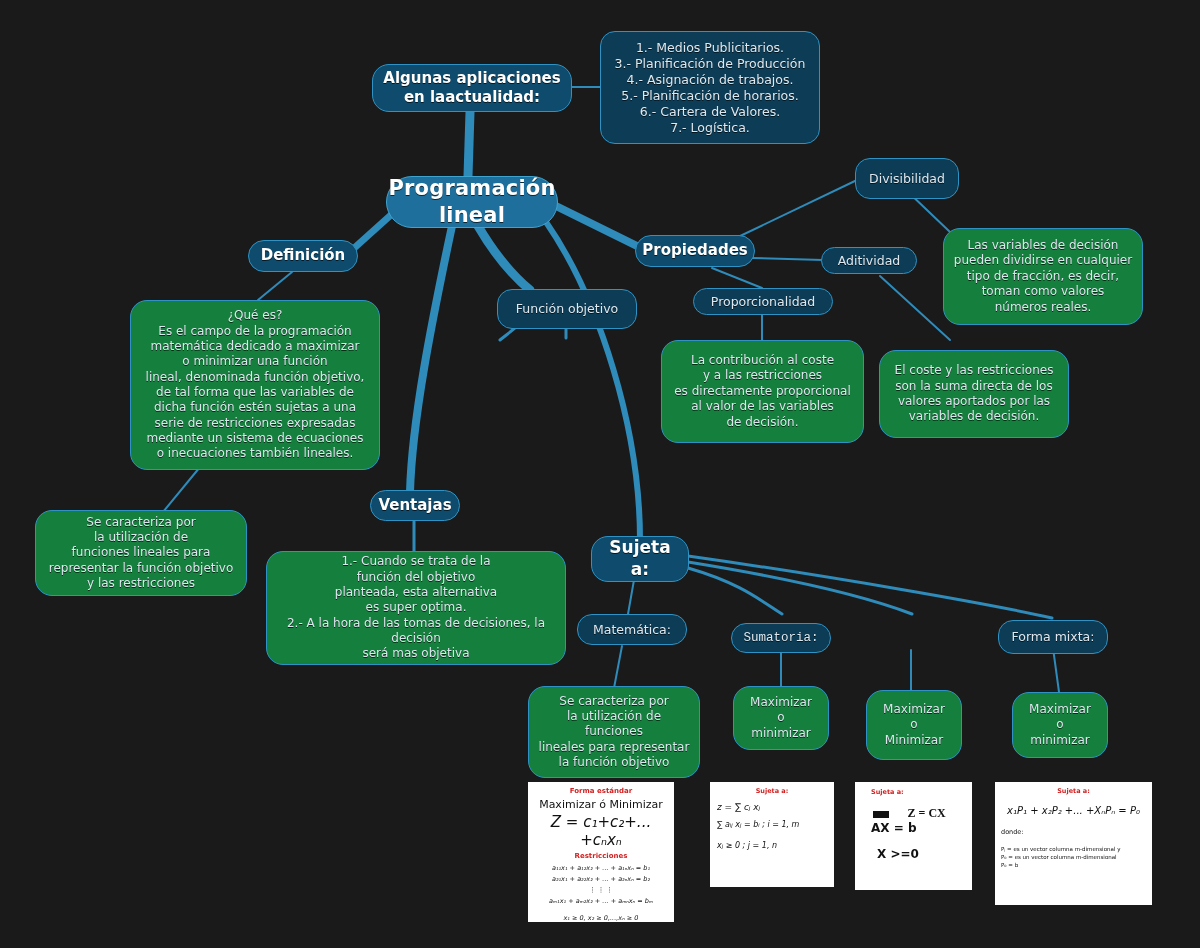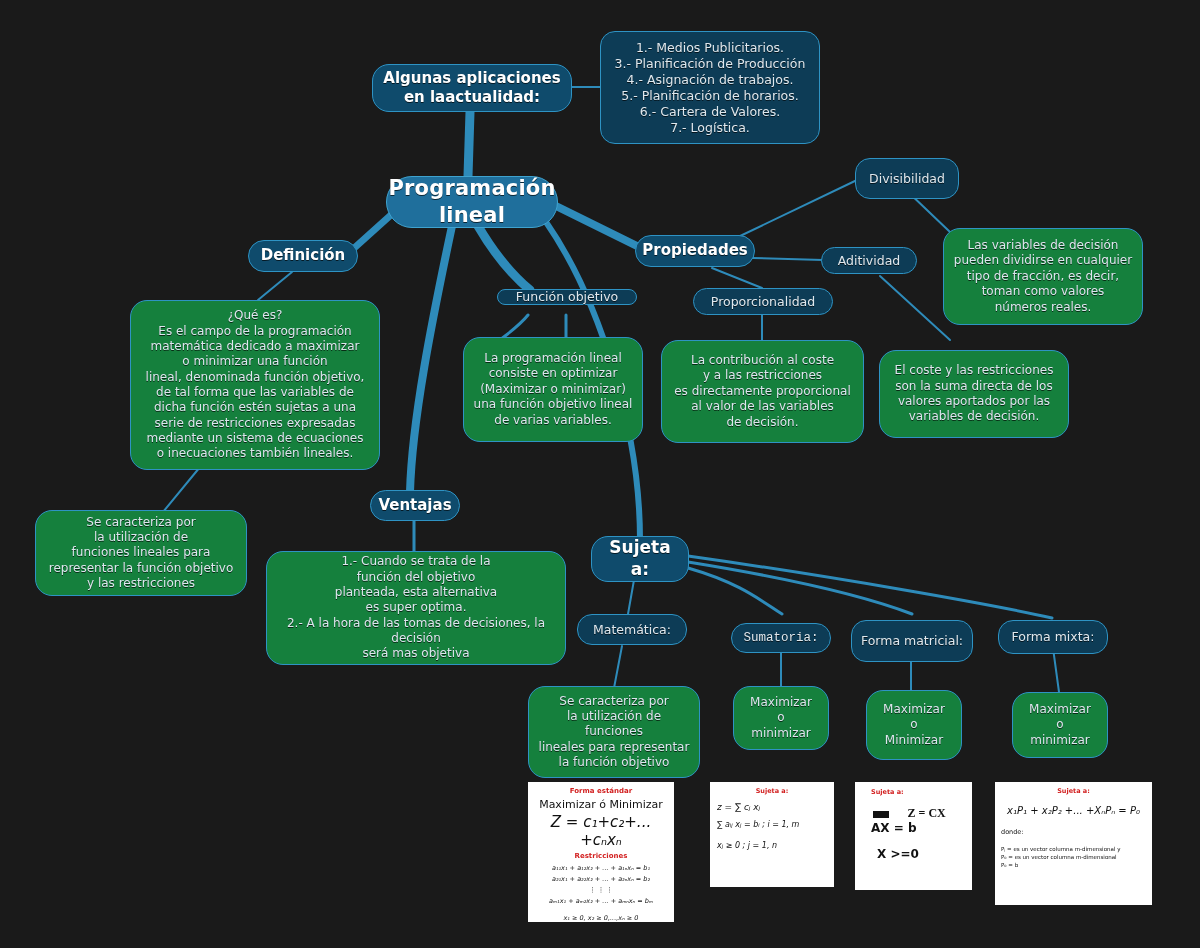--- a/index.html
+++ b/index.html
@@ -110,26 +110,21 @@
 dicha función estén sujetas a una
 serie de restricciones expresadas
 mediante un sistema de ecuaciones
 o inecuaciones también lineales.</div>
   <div class="node leaf" style="left:35px;top:510px;width:212px;height:86px;">Se caracteriza por
 la utilización de
 funciones lineales para
 representar la función objetivo
 y las restricciones</div>
 
-  <div class="node sub" style="left:497px;top:289px;width:140px;height:16px;">Función objetivo</div>
-  <div class="node leaf" style="left:463px;top:337px;width:180px;height:105px;">La programación lineal
-consiste en optimizar
-(Maximizar o minimizar)
-una función objetivo lineal
-de varias variables.</div>
+  <div class="node sub" style="left:497px;top:289px;width:140px;height:40px;">Función objetivo</div>
 
   <div class="node branch" style="left:635px;top:235px;width:120px;height:32px;">Propiedades</div>
 
   <div class="node sub" style="left:693px;top:288px;width:140px;height:27px;">Proporcionalidad</div>
   <div class="node leaf" style="left:661px;top:340px;width:203px;height:103px;">La contribución al coste
 y a las restricciones
 es directamente proporcional
 al valor de las variables
 de decisión.</div>
 
@@ -160,21 +155,20 @@
   <div class="node leaf" style="left:528px;top:686px;width:172px;height:92px;">Se caracteriza por
 la utilización de funciones
 lineales para representar
 la función objetivo</div>
 
   <div class="node sub" style="left:731px;top:623px;width:100px;height:30px;font-family:Liberation Mono, monospace;">Sumatoria:</div>
   <div class="node leaf" style="left:733px;top:686px;width:96px;height:64px;">Maximizar
 o
 minimizar</div>
 
-  <div class="node sub" style="left:851px;top:620px;width:122px;height:42px;">Forma matricial:</div>
   <div class="node leaf" style="left:866px;top:690px;width:96px;height:70px;">Maximizar
 o
 Minimizar</div>
 
   <div class="node sub" style="left:998px;top:620px;width:110px;height:34px;">Forma mixta:</div>
   <div class="node leaf" style="left:1012px;top:692px;width:96px;height:66px;">Maximizar
 o
 minimizar</div>
 
   <div class="imgcard" style="left:528px;top:782px;width:146px;height:140px;padding:5px 6px;font-size:6.5px;">

